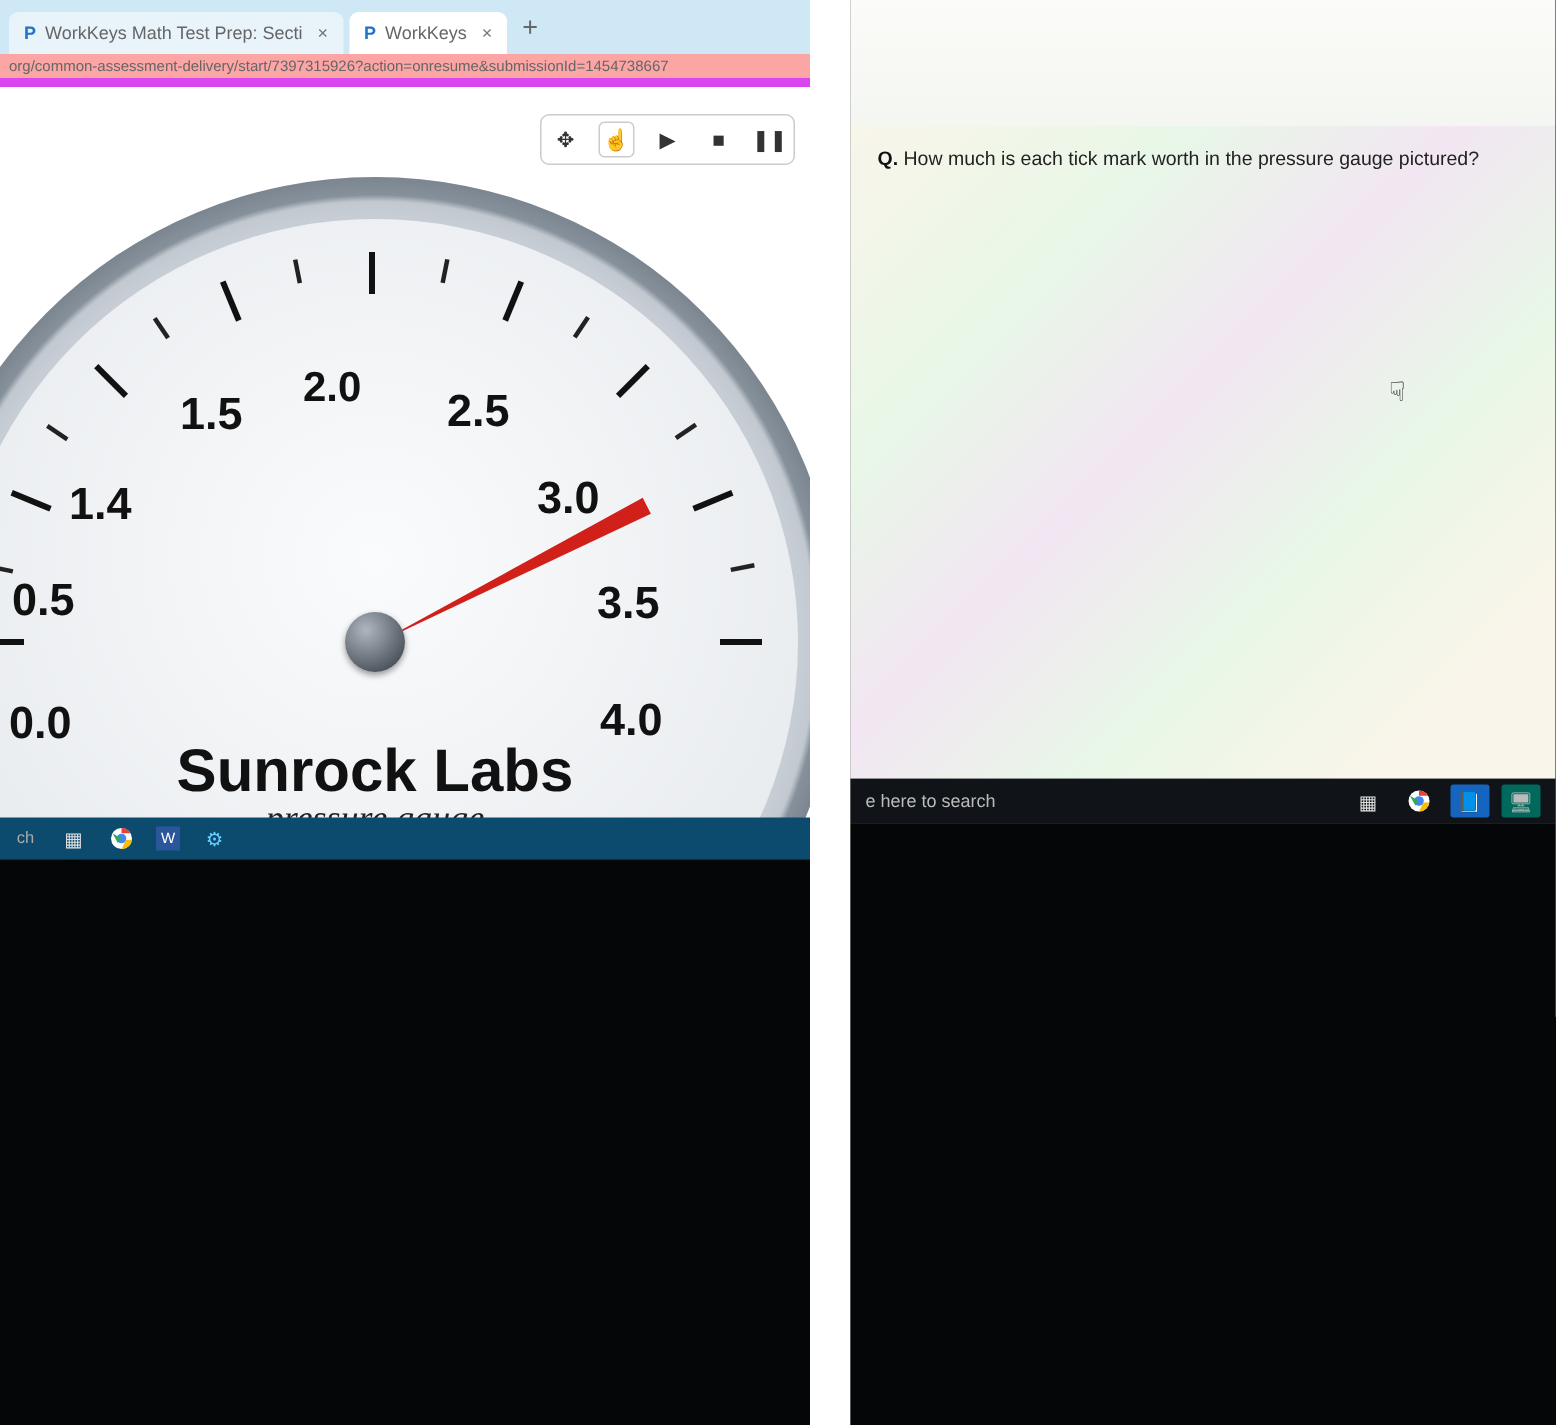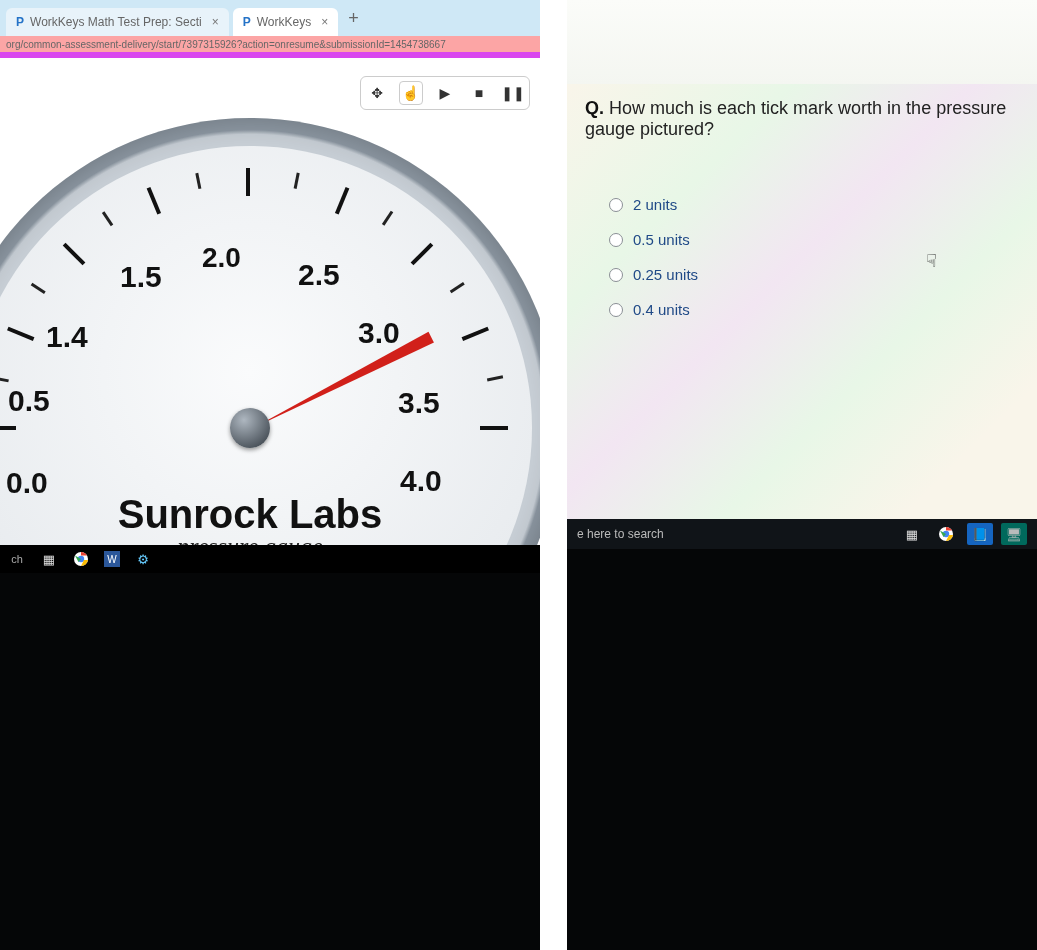--- a/index.html
+++ b/index.html
@@ -32,30 +32,30 @@
   .lbl{position:absolute;font-size:30px;font-weight:bold;color:#111}
   .needle{position:absolute;left:50%;top:50%;width:6px;height:200px;transform-origin:3px 0;
           transform:rotate(-117deg)}
   .needle:before{content:"";position:absolute;left:-3px;top:0;border-left:6px solid transparent;border-right:6px solid transparent;border-bottom:200px solid #d1201a}
   .hub{position:absolute;left:50%;top:50%;width:40px;height:40px;margin:-20px 0 0 -20px;border-radius:50%;
        background:radial-gradient(circle at 35% 30%, #aeb7c0, #2e363e);box-shadow:0 2px 4px rgba(0,0,0,.4)}
   .brand{position:absolute;left:50%;transform:translateX(-50%);bottom:150px;text-align:center}
   .brand .b1{font-size:40px;font-weight:800;color:#111}
   .brand .b2{font-size:24px;font-style:italic;font-family:"Brush Script MT","Comic Sans MS",cursive;color:#222;margin-top:-4px}
 
-  .left-taskbar{position:absolute;top:545px;left:0;right:0;height:28px;background:#000000;display:flex;align-items:center;padding:0 8px;gap:14px}
+  .left-taskbar{position:absolute;top:545px;left:0;right:0;height:28px;background:#0c4a6e;display:flex;align-items:center;padding:0 8px;gap:14px}
   .tb-item{width:18px;height:18px;display:flex;align-items:center;justify-content:center;font-size:13px}
 
   .left-kb{position:absolute;top:573px;left:0;right:0;bottom:0;background:#050607}
 
   
   .right-top{height:84px;background:linear-gradient(#fbfcf9,#f4f6f1)}
   .qarea{background:linear-gradient(135deg,#f9f5ea 0%, #e8f7e7 25%, #f2e6f2 45%, #e8f7e7 65%, #f9f5ea 85%);
          padding:14px 18px 60px 18px;position:relative;height:435px}
-  .q{font-size:18px;color:#222;margin-bottom:56px}
+  .q{font-size:13px;color:#222;margin-bottom:20px}
   .q b{font-weight:800;color:#111}
   .opt{display:flex;align-items:center;gap:10px;font-size:15px;color:#204a87;margin:12px 0 18px 24px}
   .radio{width:14px;height:14px;border:1.5px solid #8a8f95;border-radius:50%;background:#fff}
   .cursor{position:absolute;right:100px;top:166px;font-size:18px;color:#222}
   .right-taskbar{height:30px;background:#101418;display:flex;align-items:center;justify-content:space-between;padding:0 10px;color:#bbb;font-size:12px}
   .right-taskbar .apps{display:flex;gap:8px}
   .app{width:26px;height:22px;border-radius:2px;display:flex;align-items:center;justify-content:center;font-size:13px}
   .right-kb{position:absolute;top:549px;left:0;right:0;bottom:0;background:#050607}
 
   
@@ -169,38 +169,20 @@
   </div>
 </div>
 
 <div class="panel right">
   <div class="right-top"></div>
   <div class="qarea">
     <div class="q">
       <b>Q.</b>
       <span>How much is each tick mark worth in the pressure gauge pictured?</span>
     </div>
-    <div id="opts">
-        <div class="opt">
-          <span class="radio"></span>
-          <span>2 units</span>
-        </div>
-        <div class="opt">
-          <span class="radio"></span>
-          <span>0.5 units</span>
-        </div>
-        <div class="opt">
-          <span class="radio"></span>
-          <span>0.25 units</span>
-        </div>
-        <div class="opt">
-          <span class="radio"></span>
-          <span>0.4 units</span>
-        </div>
-      </div>
     <div class="cursor">☟</div>
   </div>
   <div class="right-taskbar">
     <span>e here to search</span>
     <span class="apps">
       <span class="app" style="color:#ddd">▦</span>
       <span class="app">
         <svg width="16" height="16" viewBox="0 0 16 16">
             <circle cx="8" cy="8" r="7" fill="#fff"></circle>
             <circle cx="8" cy="8" r="3.2" fill="#4285F4"></circle>

